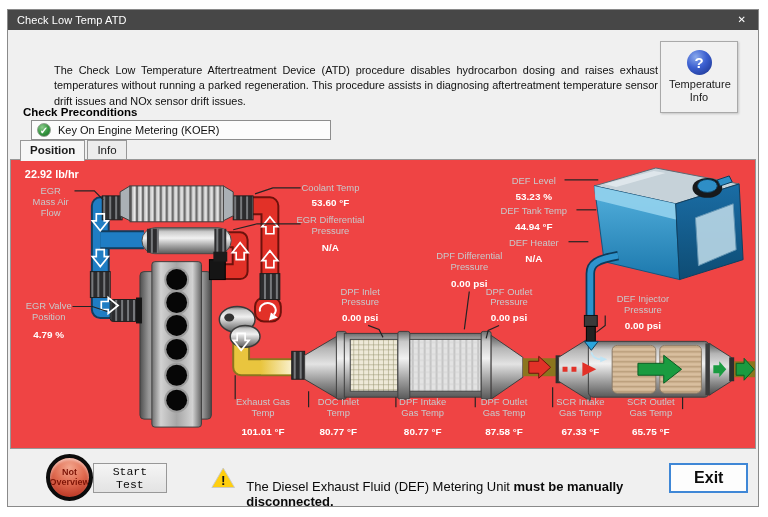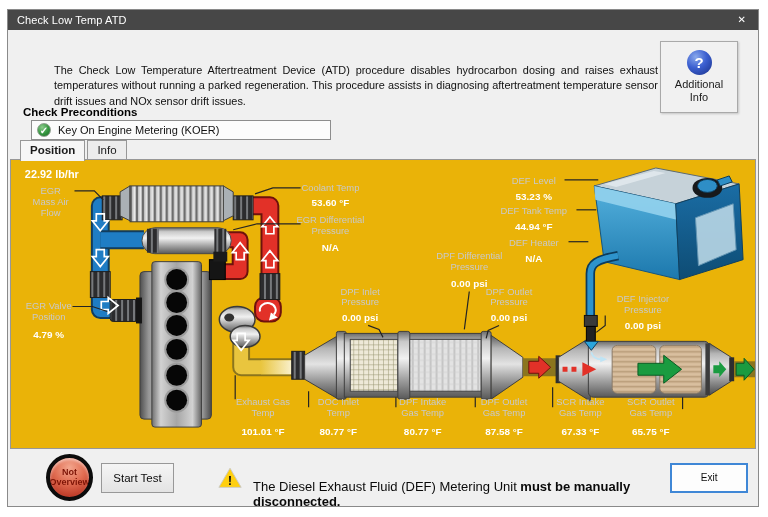--- a/index.html
+++ b/index.html
@@ -24,59 +24,59 @@
   .precond-box{position:absolute;left:23px;top:110px;width:300px;height:20px;background:#fcfcfc;
                border:1px solid #8d8d8d;display:flex;align-items:center;gap:7px;padding-left:5px;
                box-sizing:border-box;font-size:11px;color:#111;}
   .checkicon{width:14px;height:14px;border-radius:50%;color:#fff;font-size:10px;font-weight:bold;
              display:flex;align-items:center;justify-content:center;border:1px solid #8fa08f;
              background:radial-gradient(circle at 35% 28%,#8ccb8c 0%,#33953e 55%,#1c6a27 100%);box-sizing:border-box;}
   .tabs{position:absolute;left:12px;top:130px;display:flex;z-index:3;}
   .tab{font-size:11.5px;color:#1a1a1a;background:#ececec;border:1px solid #979797;border-bottom:none;
        padding:3px 9px 3px 9px;margin-right:2px;cursor:default;}
   .tab.active{font-weight:bold;background:#f6f6f6;padding-bottom:5px;margin-bottom:-2px;}
-  .panel{position:absolute;left:2px;right:2px;top:149px;height:290px;background:#eab308;
+  .panel{position:absolute;left:2px;right:2px;top:149px;height:290px;background:#ef4444;
          border:1px solid #979797;box-sizing:border-box;}
   .panel svg{display:block;width:100%;height:100%;}
   .footer{position:absolute;left:0;right:0;top:439px;bottom:0;display:flex;align-items:center;
           padding:0 10px 0 38px;box-sizing:border-box;}
   .status{width:47px;height:47px;border-radius:50%;border:4px solid #0c0c0c;box-sizing:border-box;
           display:flex;flex-direction:column;align-items:center;justify-content:center;
           color:#7d1406;font-size:9px;font-weight:bold;line-height:1.05;text-align:center;
           background:radial-gradient(circle at 50% 25%,#f3a68e 0%,#e06b50 45%,#b5301f 90%);
           box-shadow:inset 0 2px 3px rgba(255,255,255,.55);overflow:hidden;flex:0 0 auto;}
-  .start-btn{margin-left:8px;width:80px;height:30px;font-family:Liberation Sans, sans-serif;
+  .start-btn{margin-left:0;width:80px;height:30px;font-family:Liberation Mono, monospace;
              font-size:11.5px;color:#0c0c0c;background:linear-gradient(#f5f5f5,#e3e3e3);
              border:1px solid #989898;cursor:default;}
   .warn-group{display:flex;align-items:center;gap:11px;margin-left:44px;}
   .warn-text{font-size:13px;color:#0a0a0a;margin-top:32px;}
   .warn-text b{font-weight:bold;}
   .exit-btn{margin-left:auto;width:85px;height:30px;font-family:"Liberation Sans",sans-serif;
-            font-size:10px;color:#0c0c0c;background:#fdfdfd;border:2px solid #3f87d6;cursor:default;}
+            font-size:16px;color:#0c0c0c;background:#fdfdfd;border:2px solid #3f87d6;cursor:default;font-weight:bold;}
   
   .d-lab{font-family:"Liberation Sans",sans-serif;font-size:9.5px;fill:#c8c9cb;}
   .d-val{font-family:"Liberation Sans",sans-serif;font-size:10px;font-weight:bold;fill:#ffffff;}
   .d-big{font-family:"Liberation Sans",sans-serif;font-size:11px;font-weight:bold;fill:#ffffff;}
   .conn{fill:none;stroke:#242424;stroke-width:1.2px;}
 </style>
 </head>
 <body>
 
 <div class="window">
 
   <div class="titlebar">
     <span class="title">Check Low Temp ATD</span>
     <span class="close">✕</span>
   </div>
 
   <p class="desc">The Check Low Temperature Aftertreatment Device (ATD) procedure disables hydrocarbon dosing and raises exhaust temperatures without running a parked regeneration. This procedure assists in diagnosing aftertreatment temperature sensor drift issues and NOx sensor drift issues.</p>
 
   <div class="addinfo">
     <span class="qicon">?</span>
-    <span class="addinfo-label">Additional Info</span>
+    <span class="addinfo-label">Temperature Info</span>
   </div>
 
   <div class="precond-h">Check Preconditions</div>
 
   <div class="precond-box">
     <span class="checkicon">✓</span>
     <span>Key On Engine Metering (KOER)</span>
   </div>
 
   <div class="tabs">

